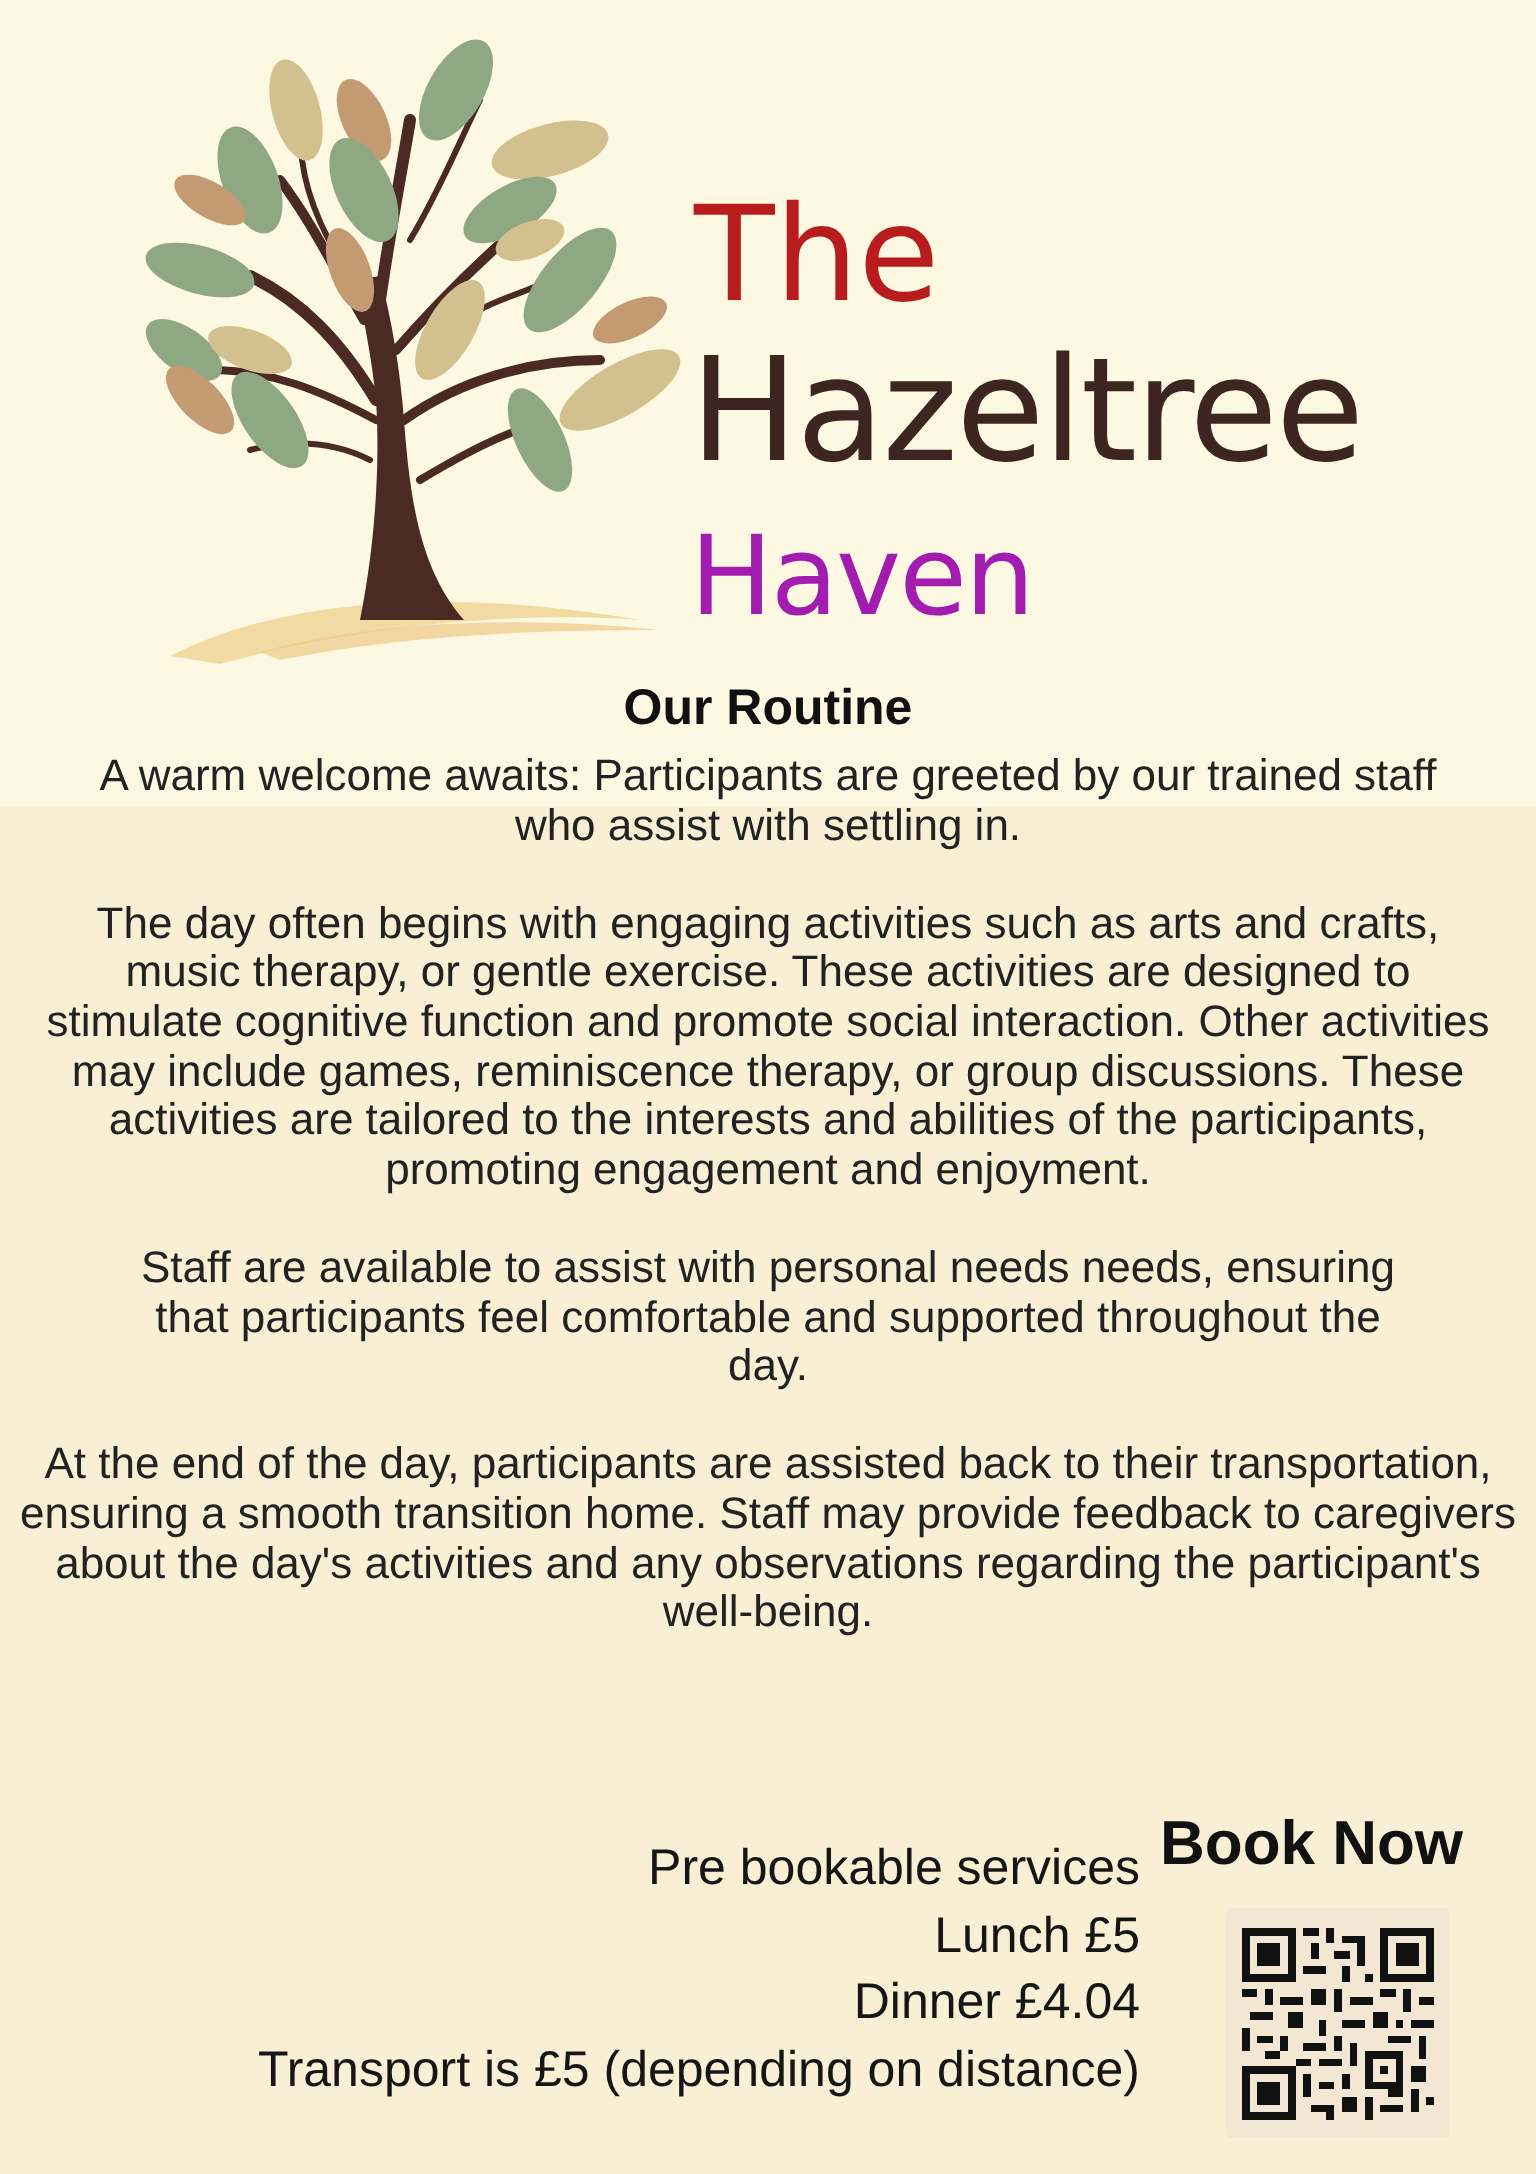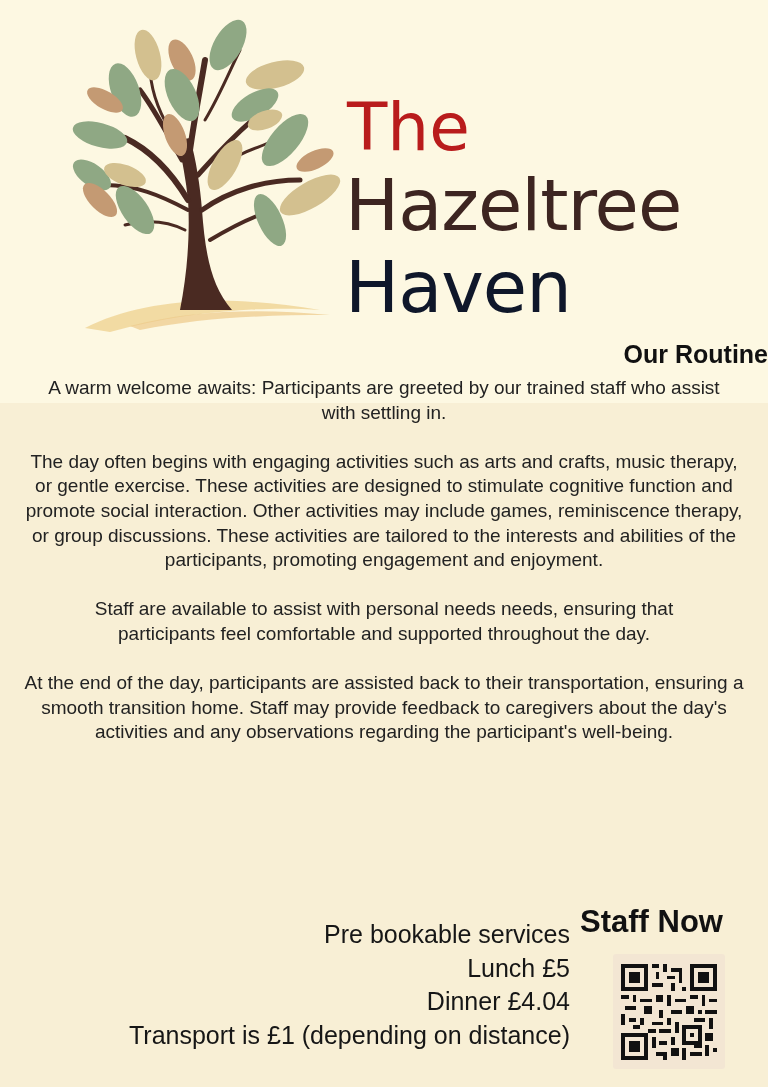--- a/index.html
+++ b/index.html
@@ -18,29 +18,29 @@
       position: absolute; left: 70px; top: 10px; width: 640px; height: 330px;
     }
     .logo svg.tree { position: absolute; left: 0; top: 0; width: 300px; height: 330px; }
     .brand {
       position: absolute; left: 275px; top: 85px;
       font-family: "DejaVu Sans", sans-serif;
       line-height: 1;
     }
     .brand .the { font-size: 66px; color: #b91c1c; display: block; margin-left: 2px; }
     .brand .hazel { font-size: 72px; color: #3d2521; display: block; margin-top: 8px; letter-spacing: -1px; }
-    .brand .haven { font-size: 72px; color: #0f172a; display: block; margin-top: 10px; letter-spacing: -1px; }
+    .brand .haven { font-size: 55px; color: #a21caf; display: block; margin-top: 20px; letter-spacing: -1px; }
 
     .title {
       position: absolute; left: 0; width: 768px; top: 340px;
-      text-align: right; font-size: 25px; font-weight: bold; color: #111;
+      text-align: center; font-size: 25px; font-weight: bold; color: #111;
     }
     .body-text {
       position: absolute; left: 10px; width: 748px; top: 376px;
-      text-align: center; font-size: 19px; line-height: 24.6px; color: #222;
+      text-align: center; font-size: 22px; line-height: 24.6px; color: #222;
     }
     .body-text p { margin: 0 0 24.6px 0; }
     .body-text p.w1 { padding: 0 20px; }
     .body-text p.w2 { padding: 0 10px; }
     .body-text p.w3 { padding: 0 30px; }
     .body-text p.w4 { padding: 0 50px; }
     .body-text p.w5 { padding: 0 0; }
 
     .services {
       position: absolute; left: 40px; width: 530px; top: 918px;
@@ -122,24 +122,24 @@
   <p class="w1">A warm welcome awaits: Participants are greeted by our trained staff who assist with settling in.</p>
   <p class="w2">The day often begins with engaging activities such as arts and crafts, music therapy, or gentle exercise. These activities are designed to stimulate cognitive function and promote social interaction. Other activities may include games, reminiscence therapy, or group discussions. These activities are tailored to the interests and abilities of the participants, promoting engagement and enjoyment.</p>
   <p class="w4">Staff are available to assist with personal needs needs, ensuring that participants feel comfortable and supported throughout the day.</p>
   <p class="w5">At the end of the day, participants are assisted back to their transportation, ensuring a smooth transition home. Staff may provide feedback to caregivers about the day's activities and any observations regarding the participant's well-being.</p>
 </div>
 
 <div class="services">
   <div>Pre bookable services</div>
   <div>Lunch £5</div>
   <div>Dinner £4.04</div>
-  <div>Transport is £1 (depending on distance)</div>
-</div>
-
-<div class="book-now">Staff Now</div>
+  <div>Transport is £5 (depending on distance)</div>
+</div>
+
+<div class="book-now">Book Now</div>
 
 <div class="qr-wrap">
   <svg viewBox="0 0 25 25" shape-rendering="crispEdges">
     <rect width="25" height="25" fill="#f3e6d3"></rect>
 
     <g fill="#111">
       <path d="M0 0h7v7h-7z M1 1v5h5v-5z" fill-rule="evenodd"></path>
       <rect x="2" y="2" width="3" height="3"></rect>
       <path d="M18 0h7v7h-7z M19 1v5h5v-5z" fill-rule="evenodd"></path>
       <rect x="20" y="2" width="3" height="3"></rect>

